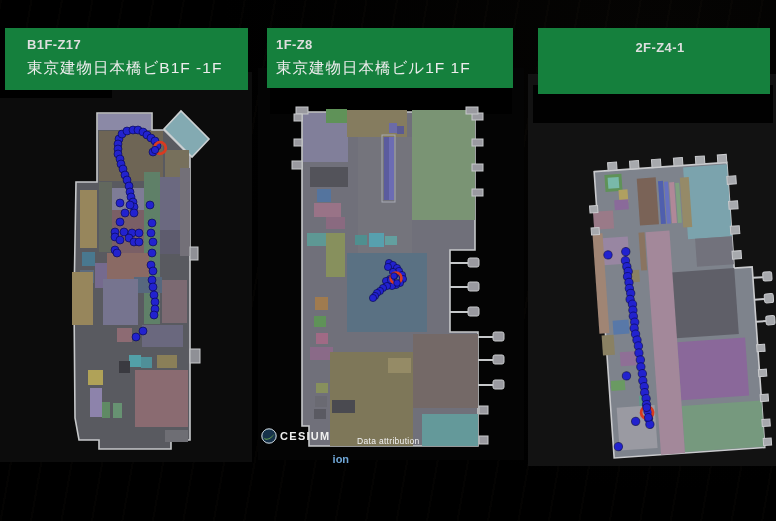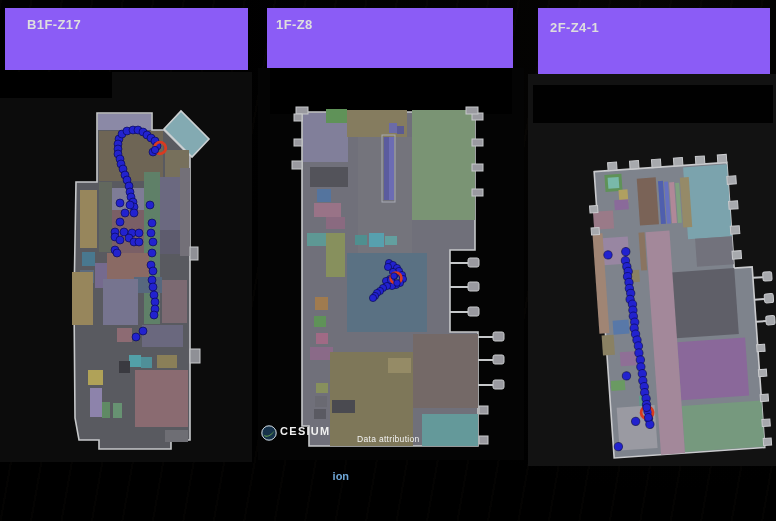--- a/index.html
+++ b/index.html
@@ -9,48 +9,50 @@
     font-family:"Liberation Sans","DejaVu Sans",sans-serif;
   }
   .bg-texture{
     position:absolute;inset:0;
     background:
       repeating-linear-gradient(100deg, rgba(40,32,22,0.10) 0 2px, transparent 2px 30px),
       radial-gradient(circle at 85% 10%, rgba(50,40,28,0.10), transparent 55%);
     pointer-events:none;
   }
   .panel-header{
-    position:absolute;background:#8b5cf6;color:#e4e4e4;
-    box-sizing:border-box;z-index:5;
+    position:absolute;background:#15803d;color:#e4e4e4;
+    box-sizing:border-box;z-index:5;margin-top:20px;
   }
   .panel-header .zone{font-size:13px;font-weight:bold;letter-spacing:.4px;color:#dedede;}
   .panel-header .bldg{font-size:15.5px;margin-top:6px;letter-spacing:1px;white-space:nowrap;color:#ececec;}
   #hdr1{left:5px;top:8px;width:243px;height:62px;padding:9px 0 0 22px;}
   #hdr2{left:267px;top:8px;width:246px;height:60px;padding:9px 0 8px 9px;}
-  #hdr3{left:538px;top:8px;width:232px;height:66px;padding:12px 0 0 12px;}
+  #hdr3{left:538px;top:8px;width:232px;height:66px;padding:12px 0 0 12px;text-align:center;}
   #mapsvg{position:absolute;left:0;top:0;z-index:2;}
   .attribution{
     position:absolute;left:261px;top:425px;height:22px;z-index:6;
-    display:flex;align-items:flex-start;
+    display:flex;align-items:center;
   }
   .attribution .globe{width:16px;height:16px;display:inline-block;}
   .attribution .brand{font-size:11px;font-weight:bold;color:#f0f0f0;letter-spacing:1.3px;margin-left:3px;}
   .attribution .ion{font-size:11px;font-weight:bold;color:#6fa6d6;margin-left:2px;margin-top:45px;}
   .attribution .attr-link{font-size:8.5px;color:#f2f2f2;margin-left:8px;margin-top:9px;letter-spacing:.3px;}
 </style>
 </head>
 <body>
 
 <div class="bg-texture"></div>
 
 <div class="panel-header" id="hdr1">
   <div class="zone">B1F-Z17</div>
+  <div class="bldg">東京建物日本橋ビB1F -1F</div>
 </div>
 <div class="panel-header" id="hdr2">
   <div class="zone">1F-Z8</div>
+  <div class="bldg">東京建物日本橋ビル1F 1F</div>
 </div>
 <div class="panel-header" id="hdr3">
   <div class="zone">2F-Z4-1</div>
 </div>
 
 <svg id="mapsvg" width="776" height="521" viewBox="0 0 776 521">
 
   <g>
     <rect x="0" y="72" width="252" height="390" fill="#0c0c0c"></rect>
     <rect x="0" y="72" width="112" height="26" fill="#000"></rect>

